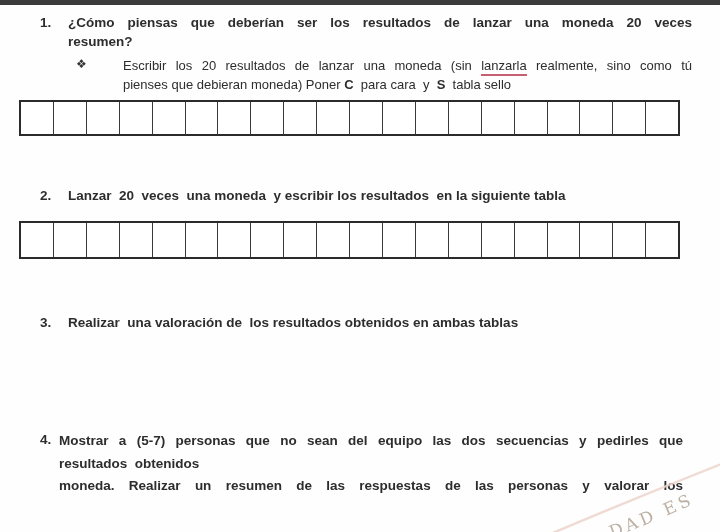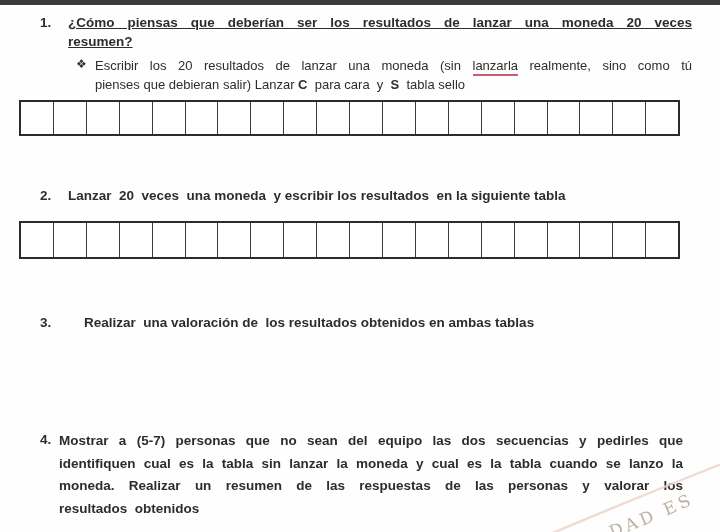--- a/index.html
+++ b/index.html
@@ -37,20 +37,21 @@
   .bullet-icon{
     position:absolute;left:76px;top:57px;
     font-size:12px;color:#333;line-height:14px;
   }
   .btext{
     position:absolute;left:95px;top:56px;width:597px;
   }
   .b-line{
     font-weight:normal;font-size:13px;line-height:19px;
     white-space:pre-wrap;
+    margin-left:28px;
   }
   .b-line.justify{white-space:normal;}
   .underlined{
     border-bottom:2px solid var(--underline-color,#c75f72);
     padding-bottom:1px;
   }
   .heads-letter{font-weight:bold;}
   
   .coin-table{
     position:absolute;left:19px;width:661px;
@@ -73,29 +74,29 @@
   }
 </style>
 </head>
 <body>
 
 <div class="page" style="background: rgb(254, 254, 254); color: rgb(45, 45, 45);">
 
   <div class="topbar" style="background: rgb(59, 59, 59);"></div>
 
   <div class="qnum" style="left:40px;top:13px;">1.</div>
-  <div class="qtext" style="left:68px;top:13px;width:624px;text-decoration:underline;">
+  <div class="qtext" style="left:68px;top:13px;width:624px;">
     <div class="q-line justify">¿Cómo piensas que deberían ser los resultados de lanzar una moneda 20 veces</div>
     <div class="q-line">resumen?</div>
   </div>
 
   <div class="bullet-icon">❖</div>
   <div class="btext">
     <div class="b-line justify"><span>Escribir los 20 resultados de lanzar una moneda (sin </span><span class="underlined">lanzarla</span><span> realmente, sino como tú</span></div>
-    <div class="b-line"><span>pienses que debieran salir) Lanzar </span><span class="heads-letter">C</span><span>  para cara  y  </span><span class="heads-letter">S</span><span>  tabla sello</span></div>
+    <div class="b-line"><span>pienses que debieran moneda) Poner </span><span class="heads-letter">C</span><span>  para cara  y  </span><span class="heads-letter">S</span><span>  tabla sello</span></div>
   </div>
 
   <div class="coin-table" id="table1">
       <div class="cell"></div>
       <div class="cell"></div>
       <div class="cell"></div>
       <div class="cell"></div>
       <div class="cell"></div>
       <div class="cell"></div>
       <div class="cell"></div>
@@ -136,30 +137,29 @@
       <div class="cell"></div>
       <div class="cell"></div>
       <div class="cell"></div>
       <div class="cell"></div>
       <div class="cell"></div>
       <div class="cell"></div>
       <div class="cell"></div>
     </div>
 
   <div class="qnum" style="left:40px;top:313px;">3.</div>
-  <div class="qtext" style="left:84px;top:313px;width:624px;">
+  <div class="qtext" style="left:68px;top:313px;width:624px;">
     <div class="q-line">Realizar  una valoración de  los resultados obtenidos en ambas tablas</div>
   </div>
 
   <div class="qnum q4" style="left:40px;top:430px;">4.</div>
   <div class="qtext q4" style="left:59px;top:430px;width:624px;">
     <div class="q-line justify">Mostrar a (5-7) personas que no sean del equipo las dos secuencias y pedirles que</div>
-    <div class="q-line justify">identifiquen cual es la tabla sin lanzar la moneda y cual es la tabla cuando se lanzo la</div>
+    <div class="q-line">resultados  obtenidos</div>
     <div class="q-line justify">moneda. Realizar un resumen de las respuestas de las personas y valorar los</div>
-    <div class="q-line">resultados  obtenidos</div>
   </div>
 
   <svg class="watermark" viewBox="0 0 720 532">
     <path id="wm-ring" d="M 536 540 Q 640 496 744 455" fill="none" stroke-width="2.5" stroke="#edd6cc"></path>
     <path id="wm-textpath" d="M 612 538 Q 680 512 748 478" fill="none"></path>
     <text font-size="17" letter-spacing="3.5" font-family="DejaVu Serif, serif" fill="#b2a394">
       <textPath href="#wm-textpath">DAD ES</textPath>
     </text>
   </svg>
 

